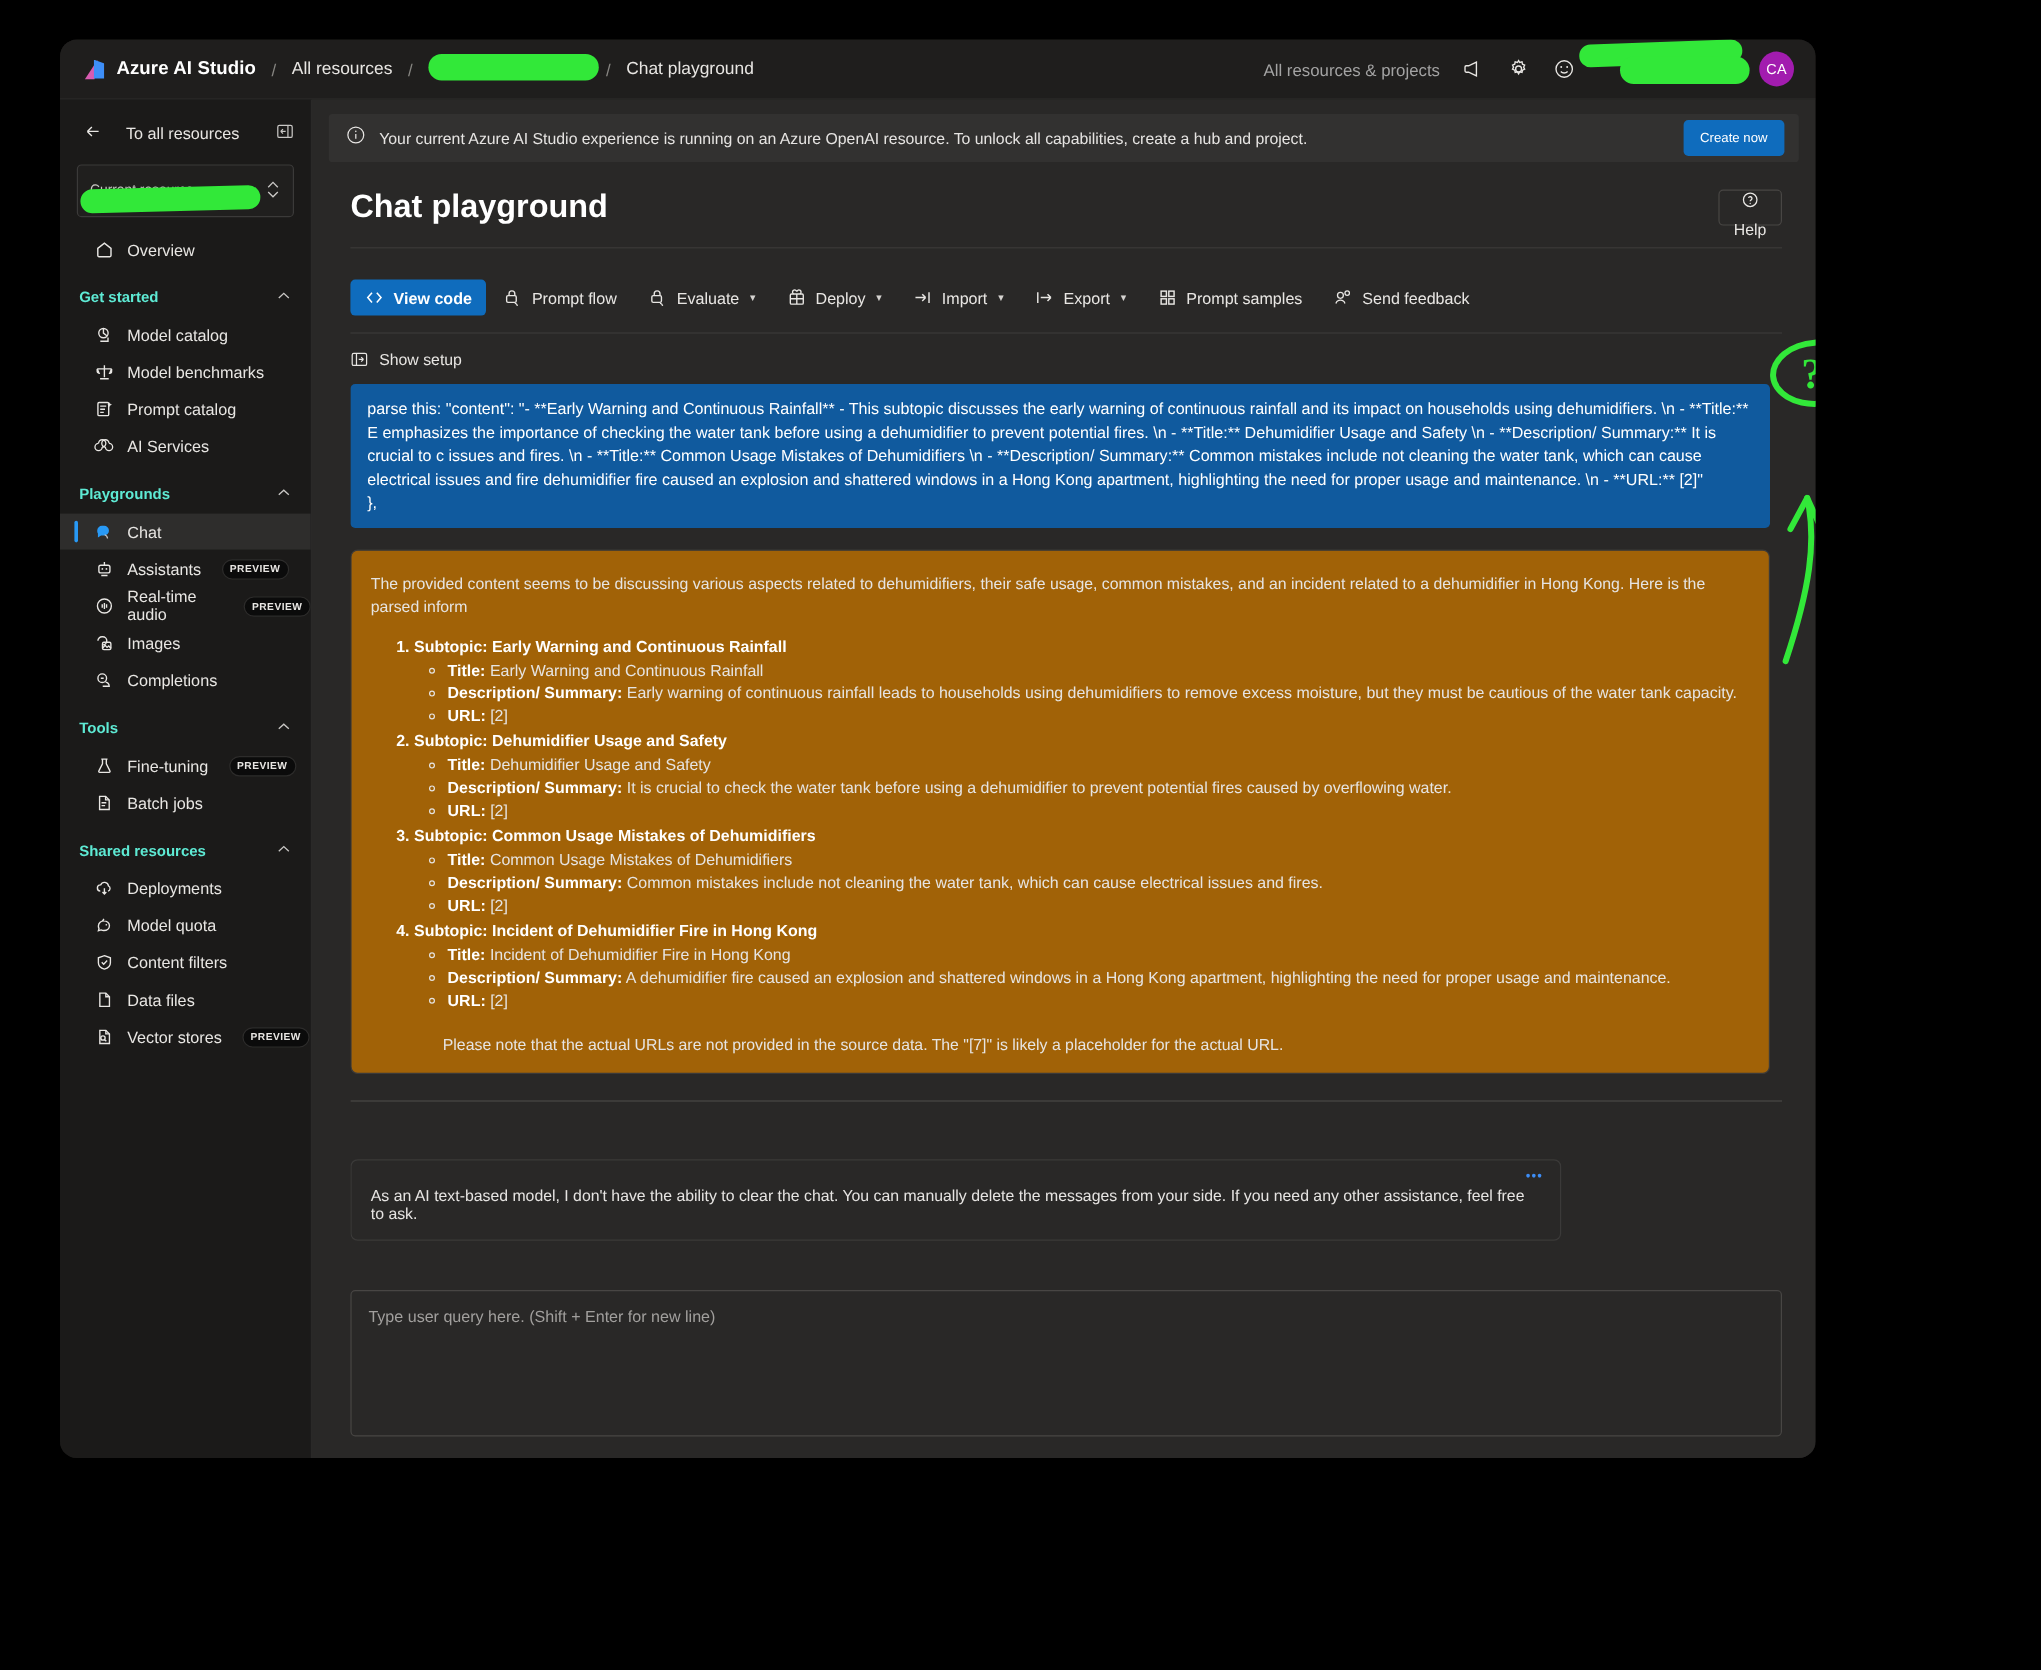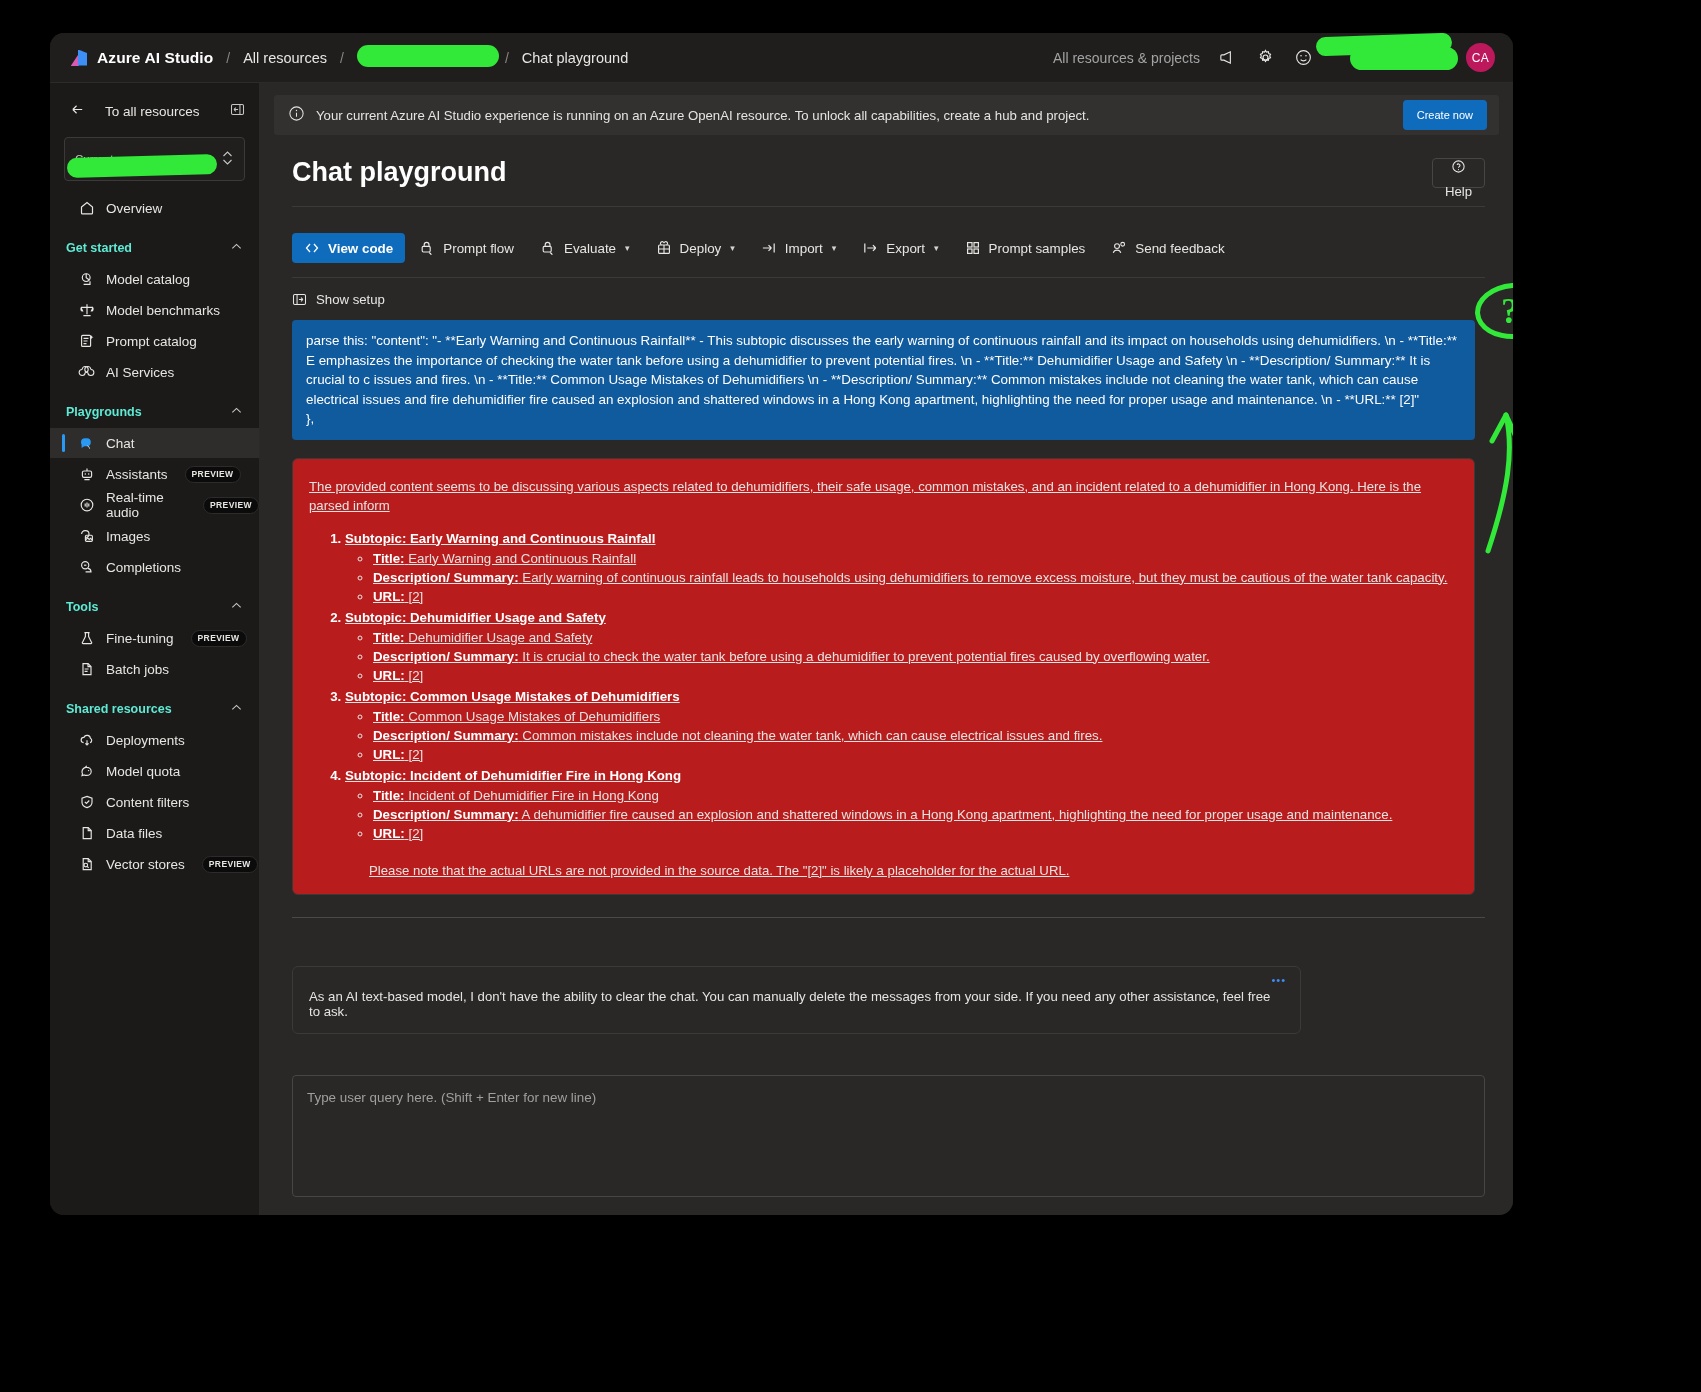--- a/index.html
+++ b/index.html
@@ -48,21 +48,21 @@
   .crumb.redacted { position: relative; min-width: 135px; height: 18px; }
   .redact-blob {
     position: absolute; background: #32e839; border-radius: 30px;
   }
   .topbar-right { margin-left: auto; display: flex; align-items: center; gap: 16px; }
   .topbar-link { color: #a3a3a3; font-size: 14px; }
   .ticon { width: 22px; height: 22px; display: inline-flex; align-items: center; justify-content: center; color: #e8e6e3; }
   .ticon svg { display: block; }
   .avatar {
     width: 29px; height: 29px; border-radius: 50%;
-    background: #be185d; color: #fff; font-size: 12px;
+    background: #a21caf; color: #fff; font-size: 12px;
     display: flex; align-items: center; justify-content: center;
     letter-spacing: .3px;
   }
   .topbar-redact { position: relative; width: 120px; height: 28px; }
   
   .body-row { flex: 1; display: flex; min-height: 0; }
   
   .sidebar {
     width: 210px; flex: none;
     background: #1b1a19;
@@ -180,29 +180,28 @@
     font-size: 13.4px;
     line-height: 19.5px;
     padding: 11px 14px;
     margin-right: 10px;
     overflow: hidden;
   }
   .msg-user .lead { margin-right: 34px; }
   .msg-assistant {
     border: 1px solid #3b3a39;
     border-radius: 6px;
-    background: #b91c1c;
+    background: #a16207;
     color: #e6e4e2;
     font-size: 13.2px;
     line-height: 19px;
     padding: 18px 16px 14px 16px;
     margin-top: 18px;
     margin-right: 10px;
     position: relative;
-    text-decoration: underline;
   }
   .msg-assistant p { margin-bottom: 4px; }
   ol.parsed { margin: 14px 0 0 36px; }
   ol.parsed > li { margin-bottom: 1px; font-weight: 700; color: #ffffff; font-size: 13.3px; line-height: 20px; }
   ol.parsed ul { list-style: circle; margin: 0 0 2px 28px; }
   ol.parsed ul li { font-weight: 400; color: #e6e4e2; line-height: 19px; }
   ol.parsed ul li b { color: #ffffff; }
   .note { margin: 18px 0 0 60px; color: #e6e4e2; font-size: 13.2px; }
   .divider { border-top: 1px solid #4a4947; margin: 22px 0 0 0; }
   .msg-plain {
@@ -676,21 +675,21 @@
             </li>
             <li>
               <span>Subtopic: Incident of Dehumidifier Fire in Hong Kong</span>
               <ul>
                 <li><b>Title:</b> <span>Incident of Dehumidifier Fire in Hong Kong</span></li>
                 <li><b>Description/ Summary:</b> <span>A dehumidifier fire caused an explosion and shattered windows in a Hong Kong apartment, highlighting the need for proper usage and maintenance.</span></li>
                 <li><b>URL:</b> <span>[2]</span></li>
               </ul>
             </li>
           </ol>
-          <div class="note">Please note that the actual URLs are not provided in the source data. The "[2]" is likely a placeholder for the actual URL.</div>
+          <div class="note">Please note that the actual URLs are not provided in the source data. The "[7]" is likely a placeholder for the actual URL.</div>
         </div>
 
         <div class="divider"></div>
 
         <div class="msg-plain">
           <span class="dots">•••</span>
           <span>As an AI text-based model, I don't have the ability to clear the chat. You can manually delete the messages from your side. If you need any other assistance, feel free to ask.</span>
         </div>
 
         <div class="divider" style="margin-top:54px;"></div>

